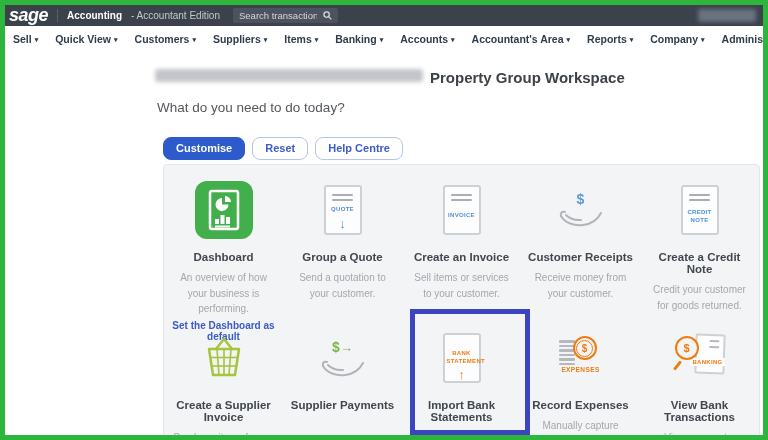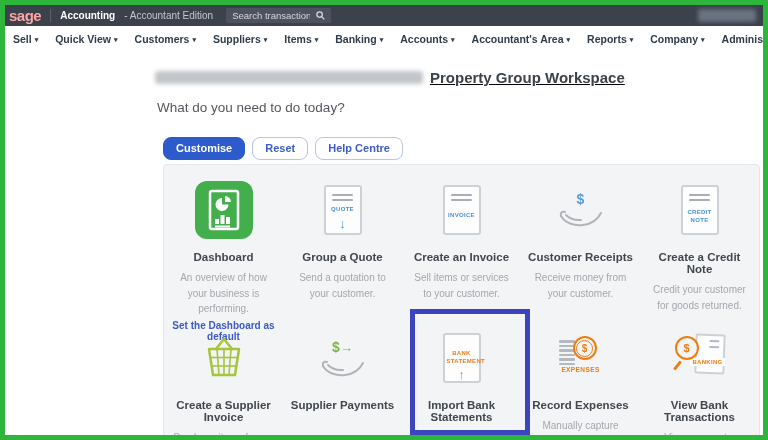--- a/index.html
+++ b/index.html
@@ -3,41 +3,41 @@
 <meta charset="utf-8">
 <style>
   * { margin:0; padding:0; box-sizing:border-box; }
   body { background:#dfe1e4; font-family:"Liberation Sans", sans-serif; }
   .screen { position:relative; width:768px; height:440px; background:#fff;
             border:5px solid #2db53c; overflow:hidden; }
 
   
   .topbar { position:absolute; left:0; top:0; right:0; height:21px; background:#3b424c;
             display:flex; align-items:center; padding:0 7px; gap:9px; }
-  .logo { color:#fca5a5; font-weight:bold; font-size:15px; letter-spacing:-0.5px; margin-left:-3px; }
+  .logo { color:#ffffff; font-weight:bold; font-size:18px; letter-spacing:-0.5px; margin-left:-3px;font-style:italic; }
   .topbar-divider { width:1px; height:13px; background:#5a616b; }
   .product { color:#ffffff; font-weight:bold; font-size:10px; white-space:nowrap; }
   .edition { color:#c3c8cf; font-size:10px; white-space:nowrap; }
   .search-wrap { display:flex; align-items:center; background:#4c535e; border-radius:2px;
                  height:15px; padding:0 6px; gap:6px; margin-left:4px; }
   .search-wrap input { background:transparent; border:0; outline:none; width:78px;
                        color:#e4e7ea; font-size:9.5px; font-family:inherit; }
   .search-wrap input::placeholder { color:#d3d7dc; opacity:1; }
   .redacted-user { margin-left:auto; width:58px; height:13px; background:#6a7280;
                    filter:blur(2px); border-radius:2px; }
 
   
   .navbar { position:absolute; left:0; top:21px; right:0; height:25px; background:#fff;
             display:flex; align-items:center; padding:0 8px; gap:17px; }
   .nav-item { font-size:10.5px; font-weight:bold; color:#2f3c4b; display:flex;
               align-items:center; gap:3px; cursor:pointer; white-space:nowrap; }
   .caret::after { content:"▾"; font-size:7px; color:#2f3c4b; position:relative; top:-1px; }
 
   
-  .header-row { position:absolute; left:150px; top:64px; display:flex; align-items:center; gap:7px;text-decoration:underline; }
+  .header-row { position:absolute; left:150px; top:64px; display:flex; align-items:flex-start; gap:7px; }
   .redacted-title { width:268px; height:13px; background:#c2c5c9; filter:blur(2px); border-radius:3px; }
   .page-title { font-size:15px; font-weight:bold; color:#3d4248; white-space:nowrap; }
   .question { position:absolute; left:152px; top:95px; font-size:13.5px; color:#54585c; }
 
   
   .toolbar { position:absolute; left:158px; top:132px; display:flex; gap:7px; }
   .btn { font-size:11px; font-weight:bold; border-radius:8px; padding:4px 12px;
          font-family:inherit; cursor:pointer; line-height:1.2; }
   .btn-primary { background:#2d5bcb; color:#fff; border:1px solid #2d5bcb; }
   .btn-secondary { background:#fff; color:#3b5cc9; border:1px solid #b6c4e8; }

